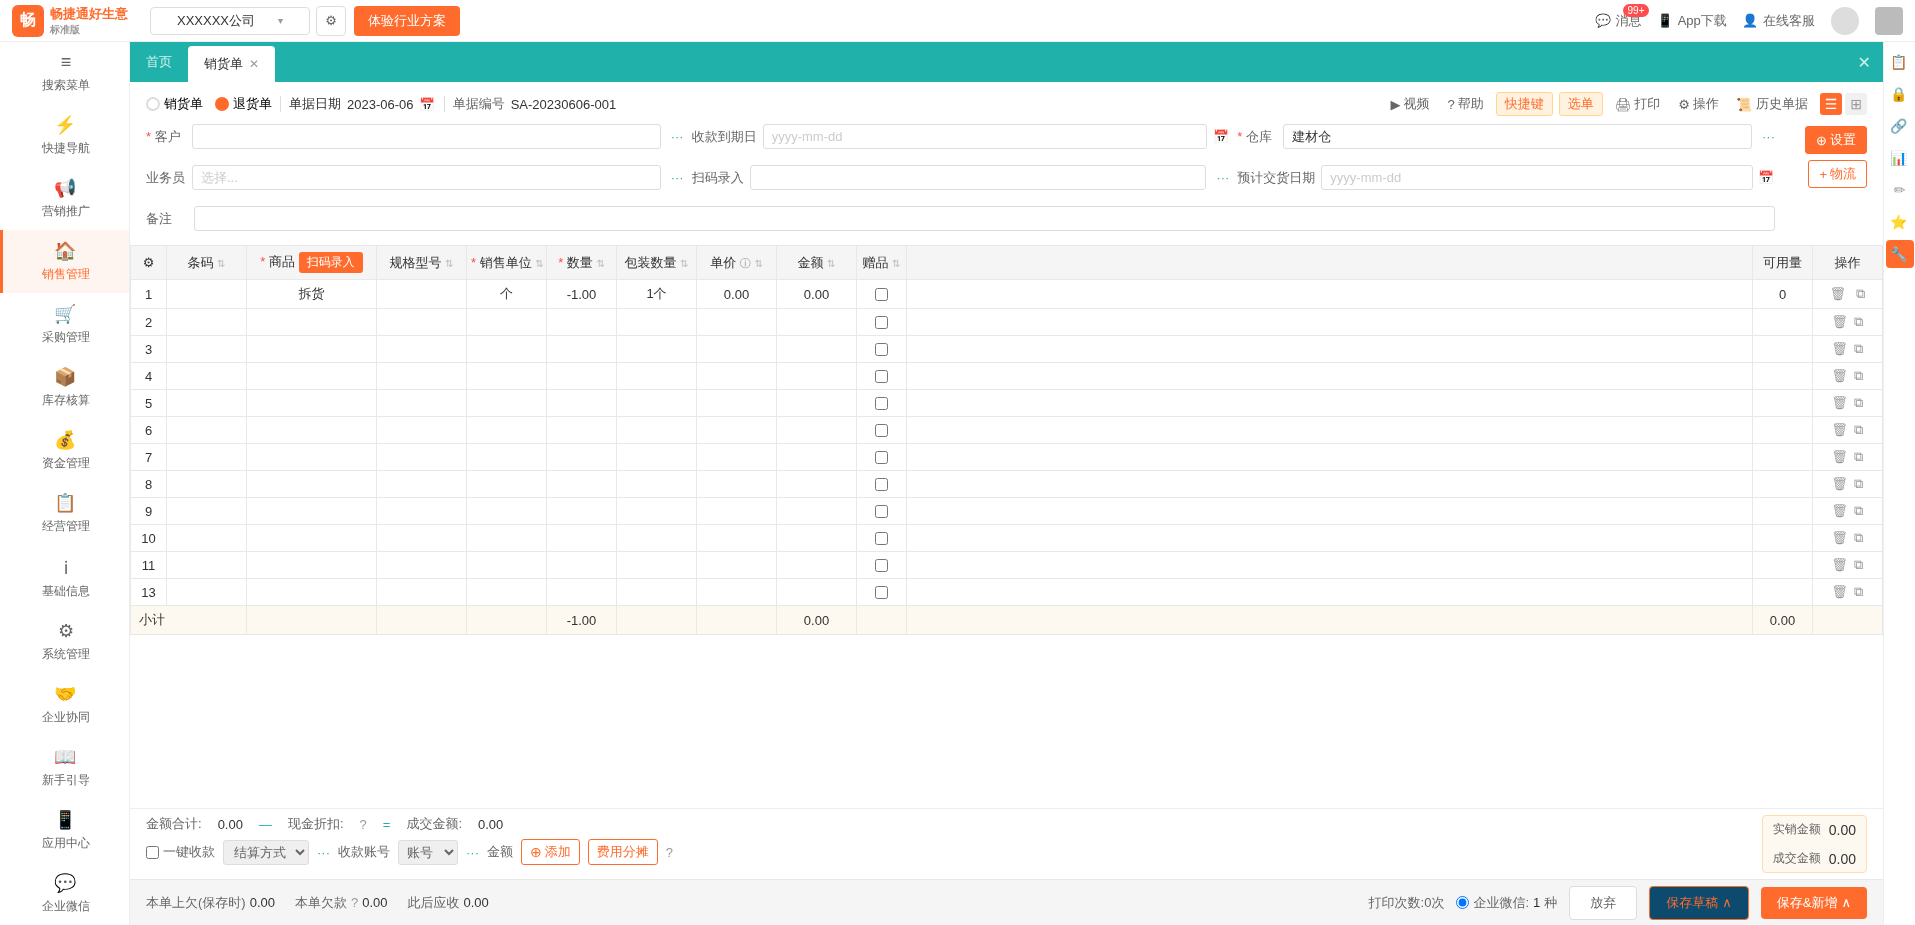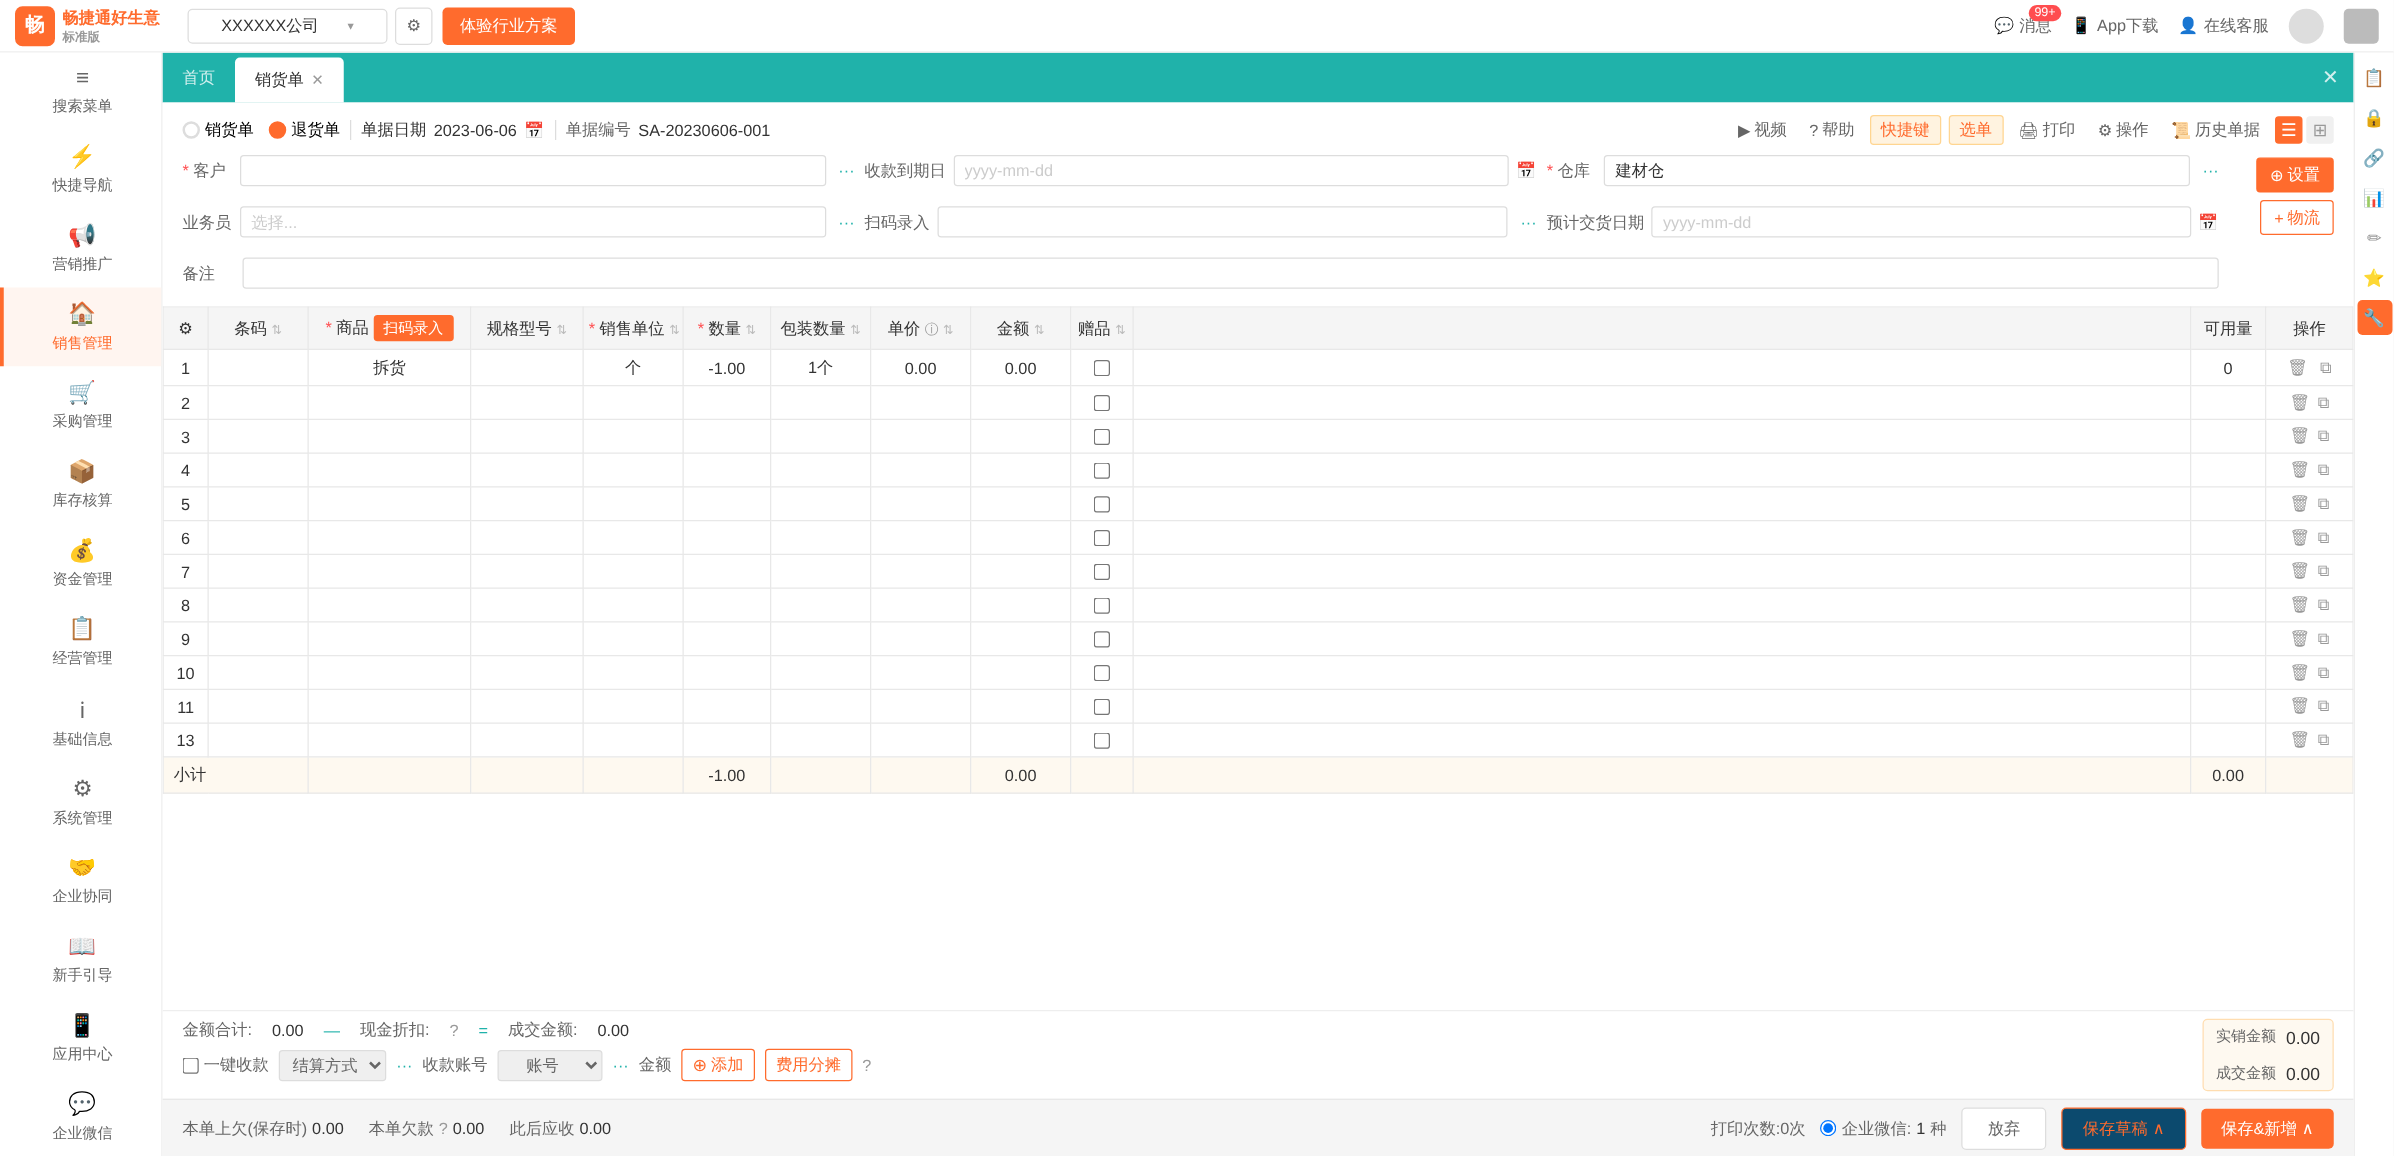--- a/index.html
+++ b/index.html
@@ -82,21 +82,21 @@
     
     .bottom-bar { background: #fff; border-top: 1px solid #eee; padding: 6px 16px; flex-shrink: 0; }
     .summary-row { display: flex; align-items: center; gap: 16px; margin-bottom: 6px; }
     .summary-label { color: #666; }
     .summary-value { color: #333; font-weight: 500; }
     .minus-icon { color: #20b2aa; }
     .equals-icon { color: #20b2aa; }
     .payment-row { display: flex; align-items: center; gap: 8px; }
     .checkbox-label { display: flex; align-items: center; gap: 4px; cursor: pointer; color: #666; }
     .payment-select { border: 1px solid #ddd; border-radius: 3px; padding: 3px 6px; color: #666; min-width: 80px; }
-    .payment-input { border: 1px solid #ddd; border-radius: 3px; padding: 3px 18px; color: #666; min-width: 60px; }
+    .payment-input { border: 1px solid #ddd; border-radius: 3px; padding: 3px 4px; color: #666; min-width: 60px; }
     .add-btn { background: #fff; border: 1px solid #ff6b2d; color: #ff6b2d; border-radius: 3px; padding: 3px 8px; cursor: pointer; display: flex; align-items: center; gap: 3px; }
     .fee-btn { background: #fff; border: 1px solid #ff6b2d; color: #ff6b2d; border-radius: 3px; padding: 3px 8px; cursor: pointer; }
     .help-icon { color: #999; cursor: pointer; }
 
     
     .footer-bar { height: 46px; background: #f5f5f5; border-top: 1px solid #e8e8e8; display: flex; align-items: center; padding: 0 16px; gap: 20px; flex-shrink: 0; }
     .footer-item { display: flex; align-items: center; gap: 4px; color: #666; font-size: 12px; }
     .footer-value { color: #333; font-weight: 500; }
     .footer-right { margin-left: auto; display: flex; align-items: center; gap: 12px; }
     .abandon-btn { background: #fff; border: 1px solid #ddd; color: #666; border-radius: 4px; padding: 7px 20px; cursor: pointer; }

